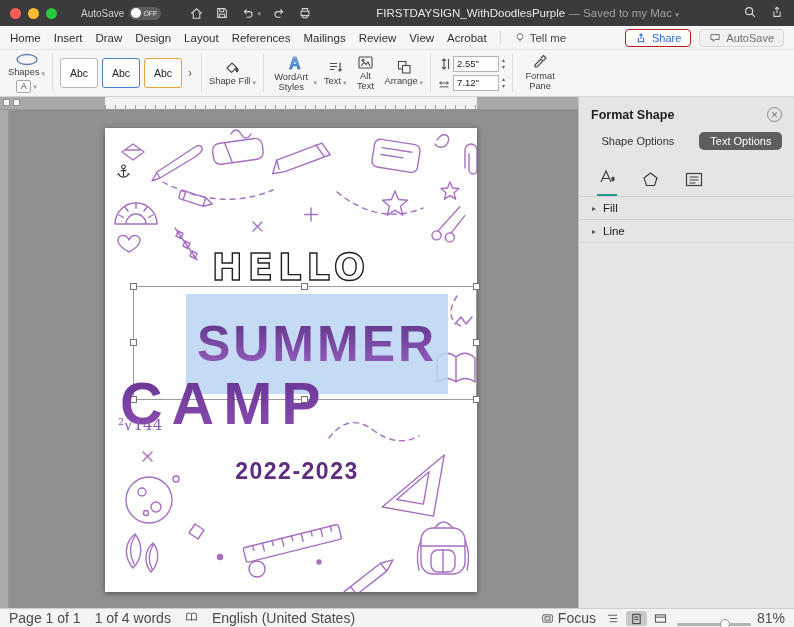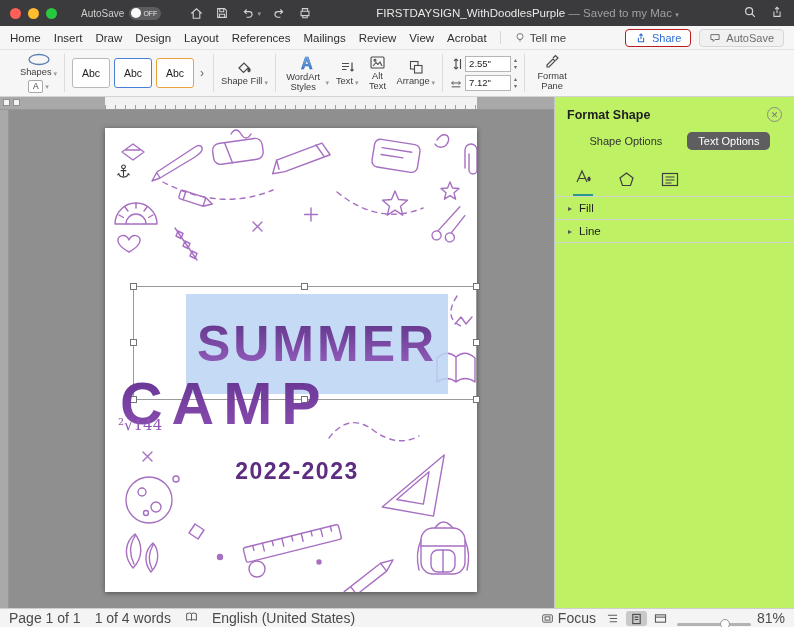--- a/index.html
+++ b/index.html
@@ -25,21 +25,21 @@
   .menubar { height:24px; background:#f6f6f6; border-bottom:1px solid #e2e2e2; display:flex; align-items:center; padding:0 10px; gap:13px; font-size:11.5px; color:#2e2e2e; }
   .menu-item { cursor:default; }
   .mb-sep { width:1px; height:13px; background:#d8d8d8; }
   .tellme { display:flex; align-items:center; gap:4px; color:#444; }
   .mb-right { margin-left:auto; display:flex; gap:8px; align-items:center; }
   .pill { display:flex; align-items:center; gap:5px; border-radius:4px; padding:2px 9px; font-size:11px; }
   .pill.share { background:#fff; border:1px solid #b91c1c; color:#2b6cd4; }
   .pill.comments { background:#f1f1f1; border:1px solid #d6d6d6; color:#6d6d6d; }
 
   
-  .ribbon { height:47px; background:#f6f6f6; border-bottom:1px solid #d4d4d4; display:flex; align-items:center; padding:2px 20px; gap:7px; }
+  .ribbon { height:47px; background:#f6f6f6; border-bottom:1px solid #d4d4d4; display:flex; align-items:center; padding:2px 8px; gap:7px; }
   .rgroup { display:flex; flex-direction:column; align-items:center; justify-content:center; gap:2px; font-size:9.3px; color:#3c3c3c; }
   .rlabel { display:flex; align-items:center; gap:2px; line-height:1.05; text-align:center; }
   .vsep { width:1px; height:38px; background:#dcdcdc; }
   .gallery { display:flex; gap:4px; align-items:center; }
   .gbox { width:38px; height:30px; background:#fff; border-radius:3px; display:flex; align-items:center; justify-content:center; font-size:10.5px; color:#222; }
   .gbox.b1 { border:1px solid #b9b9b9; } .gbox.b2 { border:1.5px solid #4a7fd4; } .gbox.b3 { border:1.5px solid #e8a33d; }
   .gmore { font-size:12px; color:#666; padding:0 2px; }
   .minirow { display:flex; align-items:center; gap:2px; }
   .abox { width:15px; height:13px; border:1px solid #a8a8a8; border-radius:2px; font-size:8.5px; display:flex; align-items:center; justify-content:center; background:#fff; }
   .sizegrid { display:flex; flex-direction:column; gap:3px; }
@@ -70,21 +70,21 @@
   .hnd.bl{left:-4px;bottom:-4px;} .hnd.bc{left:50%;margin-left:-4px;bottom:-4px;} .hnd.br{right:-4px;bottom:-4px;}
   .highlight { position:absolute; left:52px; top:7px; width:262px; height:100px; background:rgba(187,212,242,.85); display:flex; align-items:center; justify-content:center; }
   .summer { font-size:50px; font-weight:bold; letter-spacing:3px; color:#7b42a5;
      background:linear-gradient(180deg,#5c3184,#9a63c4); -webkit-background-clip:text; background-clip:text; -webkit-text-fill-color:transparent; }
   .camp { position:absolute; top:242px; left:15px; right:0; text-align:left; font-size:59px; font-weight:bold; letter-spacing:9px; color:#6f3a9a;
      background:linear-gradient(180deg,#643390,#8d4fb4); -webkit-background-clip:text; background-clip:text; -webkit-text-fill-color:transparent; }
   .years { position:absolute; top:330px; left:12px; right:0; text-align:center; font-size:23px; font-weight:bold; letter-spacing:1.5px; color:#5e2c80; }
   .sqrt { position:absolute; left:13px; top:288px; font-size:15px; color:#9055b2; font-family:"DejaVu Serif",serif; }
 
   
-  .format-panel { width:240px; background:#bef264; border-left:1px solid #c4c4c4; font-size:11.5px; color:#262626; }
+  .format-panel { width:216px; background:#e5e5e5; border-left:1px solid #c4c4c4; font-size:11.5px; color:#262626; }
   .fp-header { display:flex; justify-content:space-between; align-items:center; padding:10px 12px 7px; font-size:12.5px; font-weight:bold; color:#1e1e1e; }
   .fp-close { width:15px; height:15px; border:1.3px solid #8b8b8b; border-radius:50%; color:#777; font-size:9px; display:flex; align-items:center; justify-content:center; font-weight:normal; }
   .fp-tabs { display:flex; gap:14px; padding:3px 10px 6px; justify-content:center; }
   .fp-tab { padding:3px 11px; border-radius:5px; font-size:11px; color:#333; }
   .fp-tab.active { background:#5e5e60; color:#fff; }
   .fp-icons { display:flex; gap:24px; padding:12px 18px 0; align-items:flex-end; }
   .fp-icon { padding-bottom:5px; color:#3f3f3f; }
   .fp-icon.active { border-bottom:2px solid #27998a; }
   .fp-sec { border-top:1px solid #d2d2d2; padding:5px 13px; display:flex; align-items:center; gap:7px; font-size:11.5px; color:#222; }
   .fp-sec:last-child { border-bottom:1px solid #d2d2d2; }
@@ -411,20 +411,21 @@
               <path d="M13 52 L40 52 L40 19 Z"></path>
             </g>
         </g>
       </svg>
 
       <span class="anchor"><svg width="13" height="15" viewBox="0 0 14 16" fill="none" stroke="#3a3a3a" stroke-width="1.2">
             <circle cx="7" cy="3" r="2"></circle>
             <path d="M7 5 V13 M4 7 h6 M2 10 q0 4 5 4 q5 0 5 -4 M2 10 l-1.5 2 M12 10 l1.5 2"></path>
           </svg></span>
 
+      <div class="hello">HELLO</div>
 
       <div class="selbox">
         <div class="highlight">
           <span class="summer">SUMMER</span>
         </div>
         <span class="hnd tl"></span>
         <span class="hnd tc"></span>
         <span class="hnd tr"></span>
         <span class="hnd ml"></span>
         <span class="hnd mr"></span>

